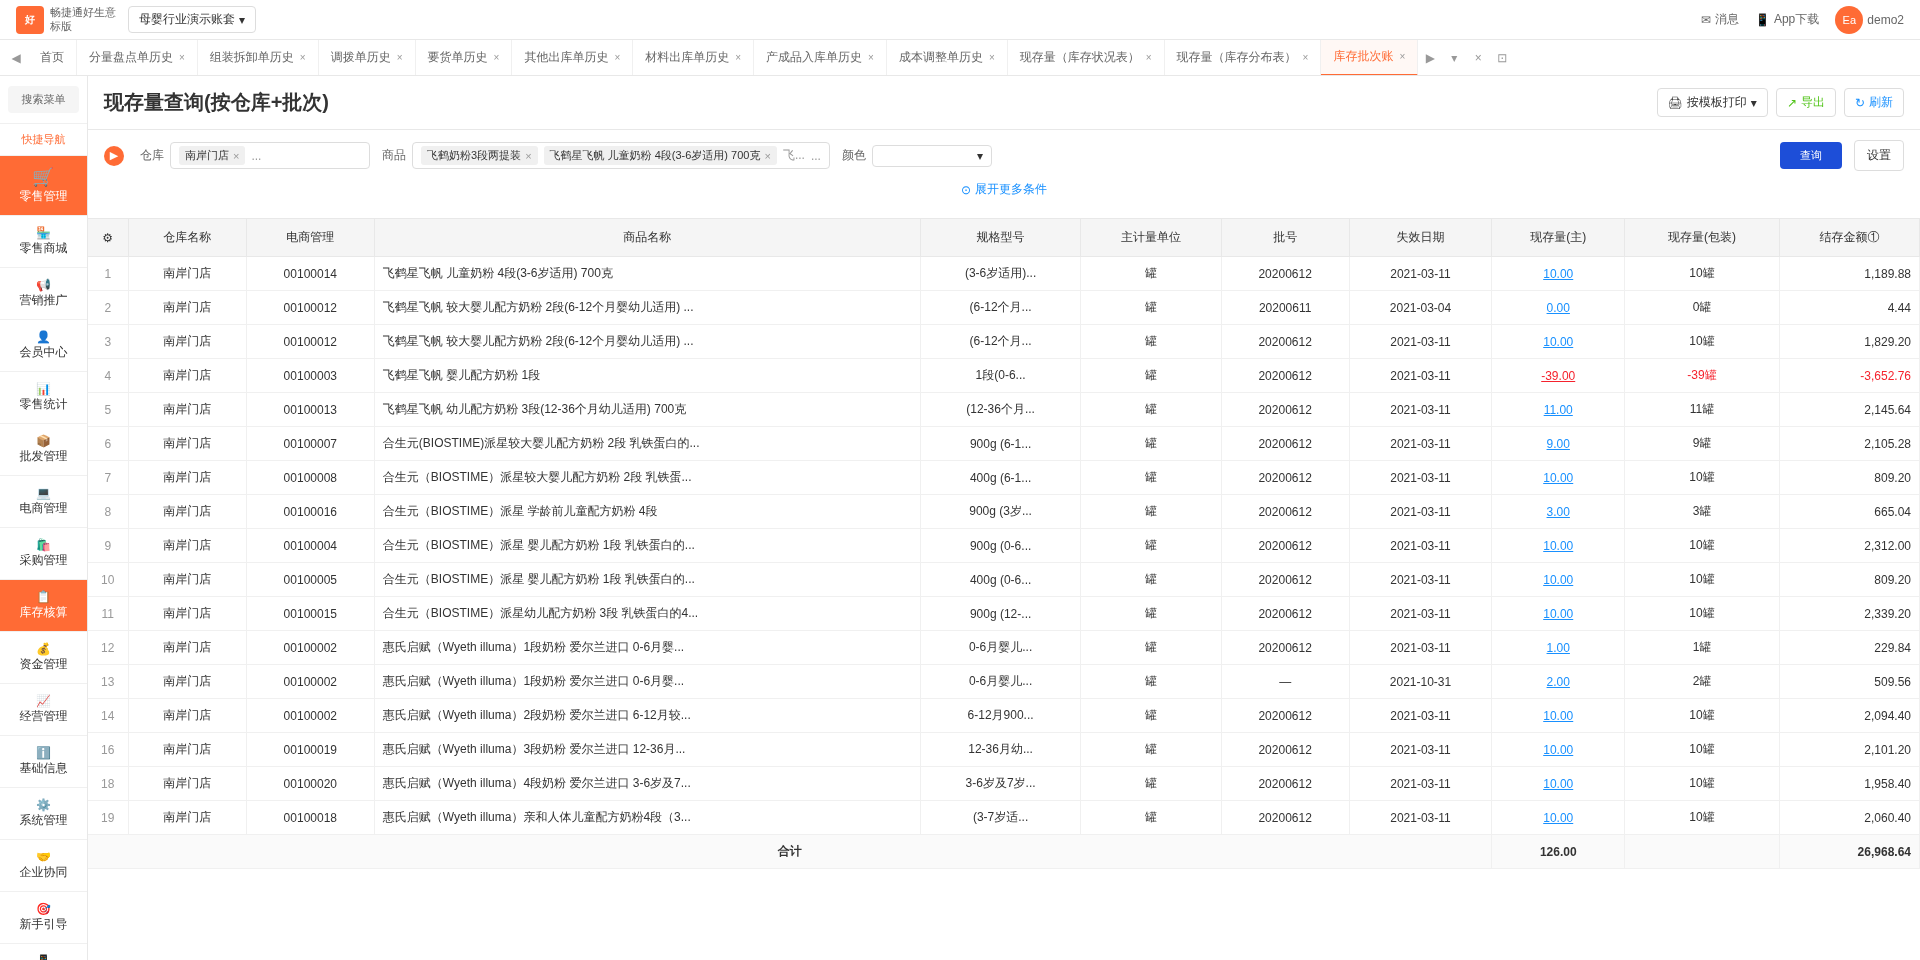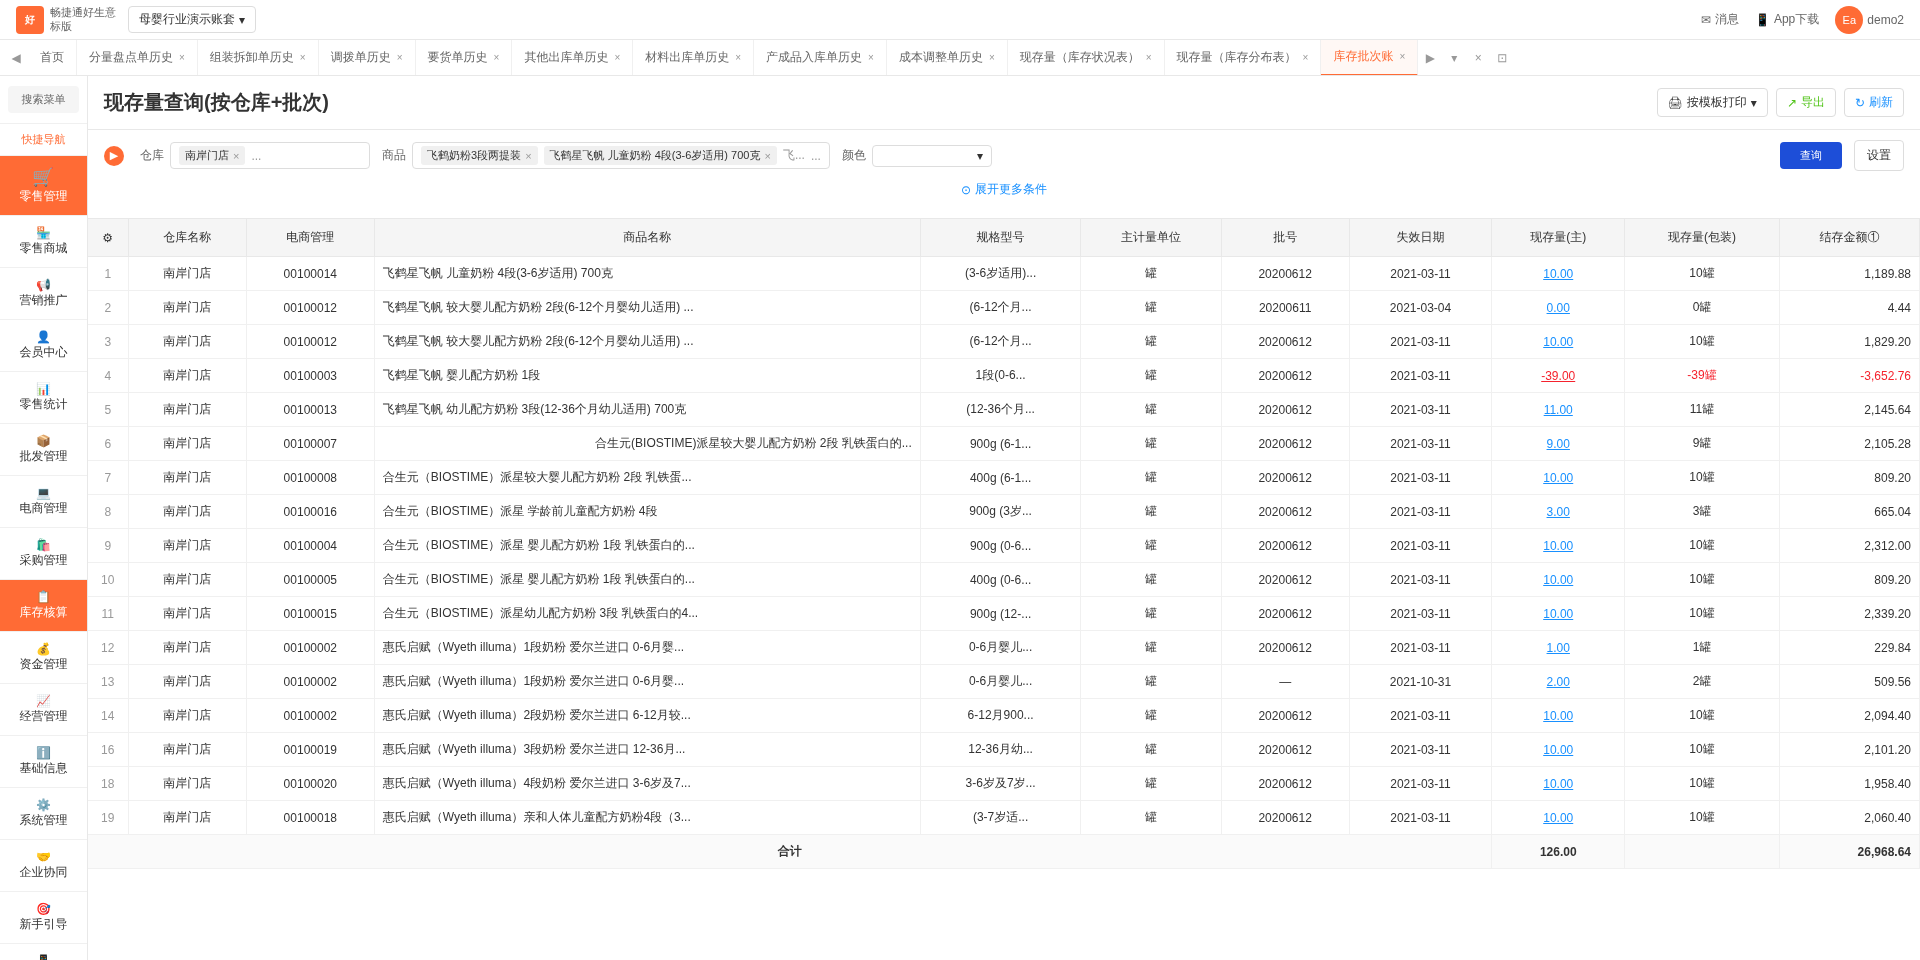--- a/index.html
+++ b/index.html
@@ -399,21 +399,21 @@
       <td>20200612</td>
       <td>2021-03-11</td>
       <td><span class="link-text" style="">11.00</span></td>
       <td style="">11罐</td>
       <td class="td-right" style="">2,145.64</td>
     </tr>
             <tr>
       <td class="row-num">6</td>
       <td>南岸门店</td>
       <td>00100007</td>
-      <td class="td-left" style="max-width:300px;overflow:hidden;text-overflow:ellipsis;white-space:nowrap;text-align:right;">合生元(BIOSTIME)派星较大婴儿配方奶粉 2段 乳铁蛋白的...</td>
+      <td class="td-left" style="max-width:300px;overflow:hidden;text-overflow:ellipsis;white-space:nowrap;">合生元(BIOSTIME)派星较大婴儿配方奶粉 2段 乳铁蛋白的...</td>
       <td>900g (6-1...</td>
       <td>罐</td>
       <td>20200612</td>
       <td>2021-03-11</td>
       <td><span class="link-text" style="">9.00</span></td>
       <td style="">9罐</td>
       <td class="td-right" style="">2,105.28</td>
     </tr>
             <tr>
       <td class="row-num">7</td>

